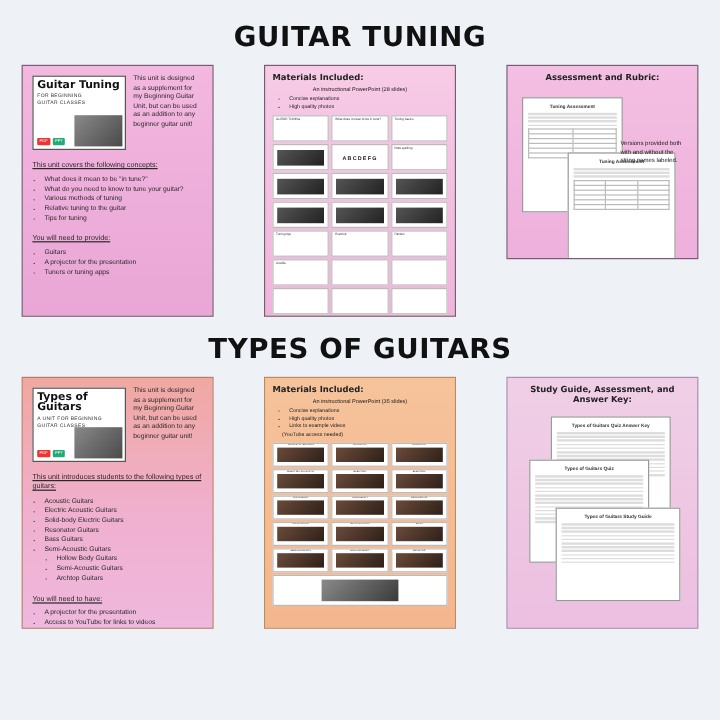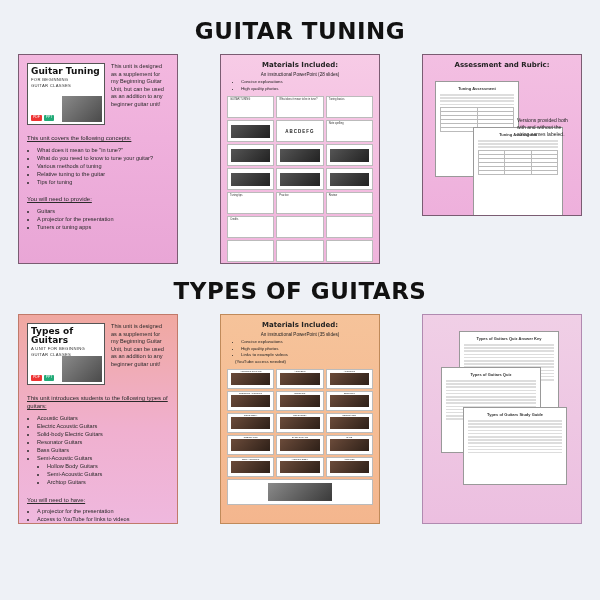--- a/index.html
+++ b/index.html
@@ -58,21 +58,21 @@
   .cover-list { font-size:5.6px; margin:3px 0 0 10px; padding:0; line-height:1.45; }
   .cover-list li { margin:0; }
 
   
   .materials {
     width:160px; height:210px;
     background:linear-gradient(180deg,#f7cbe6 0%, #f0b4dc 100%);
     padding:6px 6px 4px;
     color:#222;
   }
-  .mat-title { text-align:center; font-weight:bold; font-size:7px; font-family:"DejaVu Sans",sans-serif; }
+  .mat-title { text-align:left; font-weight:bold; font-size:7px; font-family:"DejaVu Sans",sans-serif; }
   .mat-sub { text-align:center; font-size:4.6px; margin-top:3px; }
   .mat-list { font-size:4.4px; margin:2px 0 4px 14px; padding:0; line-height:1.5; }
   .grid { display:grid; grid-template-columns:repeat(3,1fr); gap:2px; }
   .slide { background:#fff; border:1px solid #bbb; height:22px; position:relative; overflow:hidden; }
   .slide .s-txt { font-size:2.6px; color:#333; padding:2px; line-height:1.1; }
   .slide .s-img { position:absolute; inset:4px 3px 3px 3px; background:#777; }
   .slide.dark .s-img { background:linear-gradient(135deg,#555,#222); }
   .slide.big { font-size:4.5px; display:flex; align-items:center; justify-content:center; font-weight:bold; letter-spacing:1px; color:#222; }
 
   
@@ -417,20 +417,21 @@
           <div class="s-img"></div>
           <div class="s-cap">ARCHTOP</div>
         </div>
       <div class="wide-slide">
           <div class="s-img"></div>
         </div>
     </div>
   </div>
 
   <div class="assess2">
+    <div class="as-title">Study Guide, Assessment, and Answer Key:</div>
     <div class="as-stack" style="height:160px;">
       <div class="doc" style="left:30px; top:4px; width:100px; height:78px;">
         <div class="doc-h">Types of Guitars Quiz Answer Key</div>
         <div class="lines">
             <div></div>
             <div></div>
             <div></div>
             <div></div>
             <div></div>
             <div></div>

